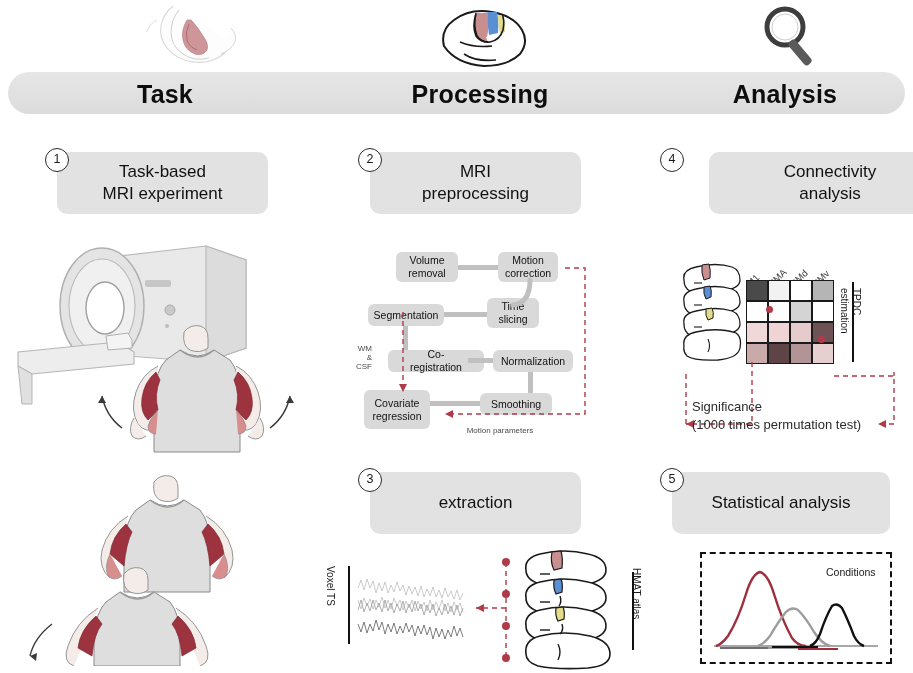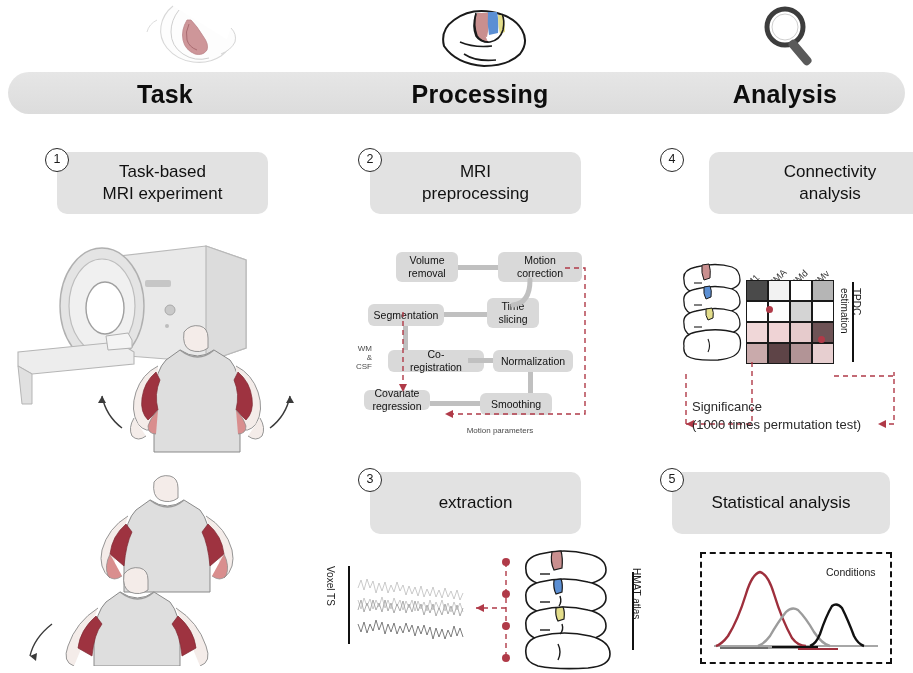--- a/index.html
+++ b/index.html
@@ -218,21 +218,21 @@
       <path d="M-38 90 l7 -3 l-1 8 Z" fill="#3a3a3a"></path>
     </g>
   </svg>
 
   <div class="node" style="left:396px;top:252px;width:62px;height:30px;">
     <div>
       <div>Volume</div>
       <div>removal</div>
     </div>
   </div>
-  <div class="node" style="left:498px;top:252px;width:84px;height:30px;">
+  <div class="node" style="left:498px;top:252px;width:60px;height:30px;">
     <div>
       <div>Motion</div>
       <div>correction</div>
     </div>
   </div>
   <div class="node" style="left:487px;top:298px;width:52px;height:30px;">
     <div>
       <div>Time</div>
       <div>slicing</div>
     </div>
@@ -242,21 +242,21 @@
   </div>
   <div class="node" style="left:388px;top:350px;width:96px;height:22px;">
     <div>Co-registration</div>
   </div>
   <div class="node" style="left:493px;top:350px;width:80px;height:22px;">
     <div>Normalization</div>
   </div>
   <div class="node" style="left:480px;top:393px;width:72px;height:22px;">
     <div>Smoothing</div>
   </div>
-  <div class="node" style="left:364px;top:390px;width:66px;height:20px;">
+  <div class="node" style="left:364px;top:390px;width:66px;height:39px;">
     <div>
       <div>Covariate</div>
       <div>regression</div>
     </div>
   </div>
 
   <div class="conn" style="left:458px;top:265px;width:40px;height:5px;"></div>
   <div class="conn" style="left:444px;top:312px;width:43px;height:5px;"></div>
   <div class="conn" style="left:468px;top:358px;width:25px;height:5px;"></div>
   <div class="conn" style="left:430px;top:401px;width:50px;height:5px;"></div>

